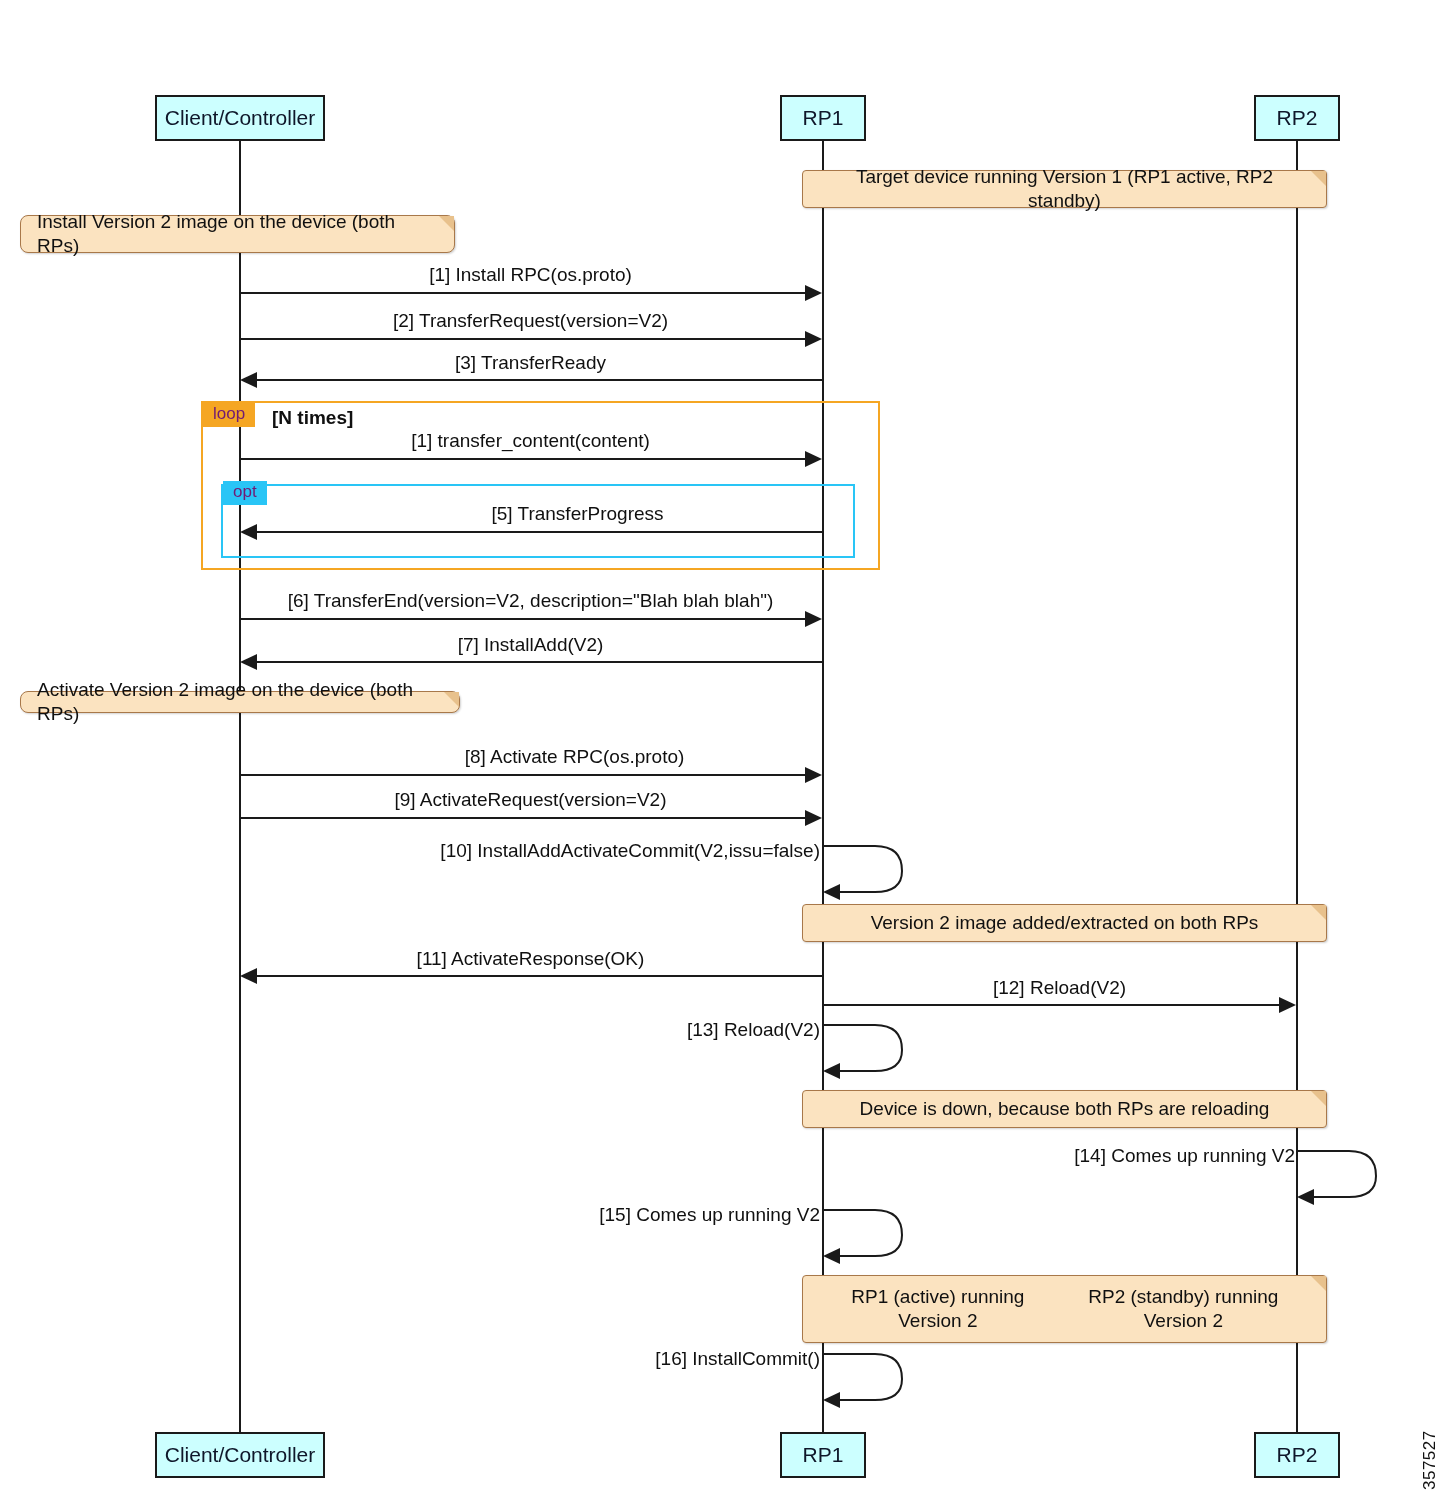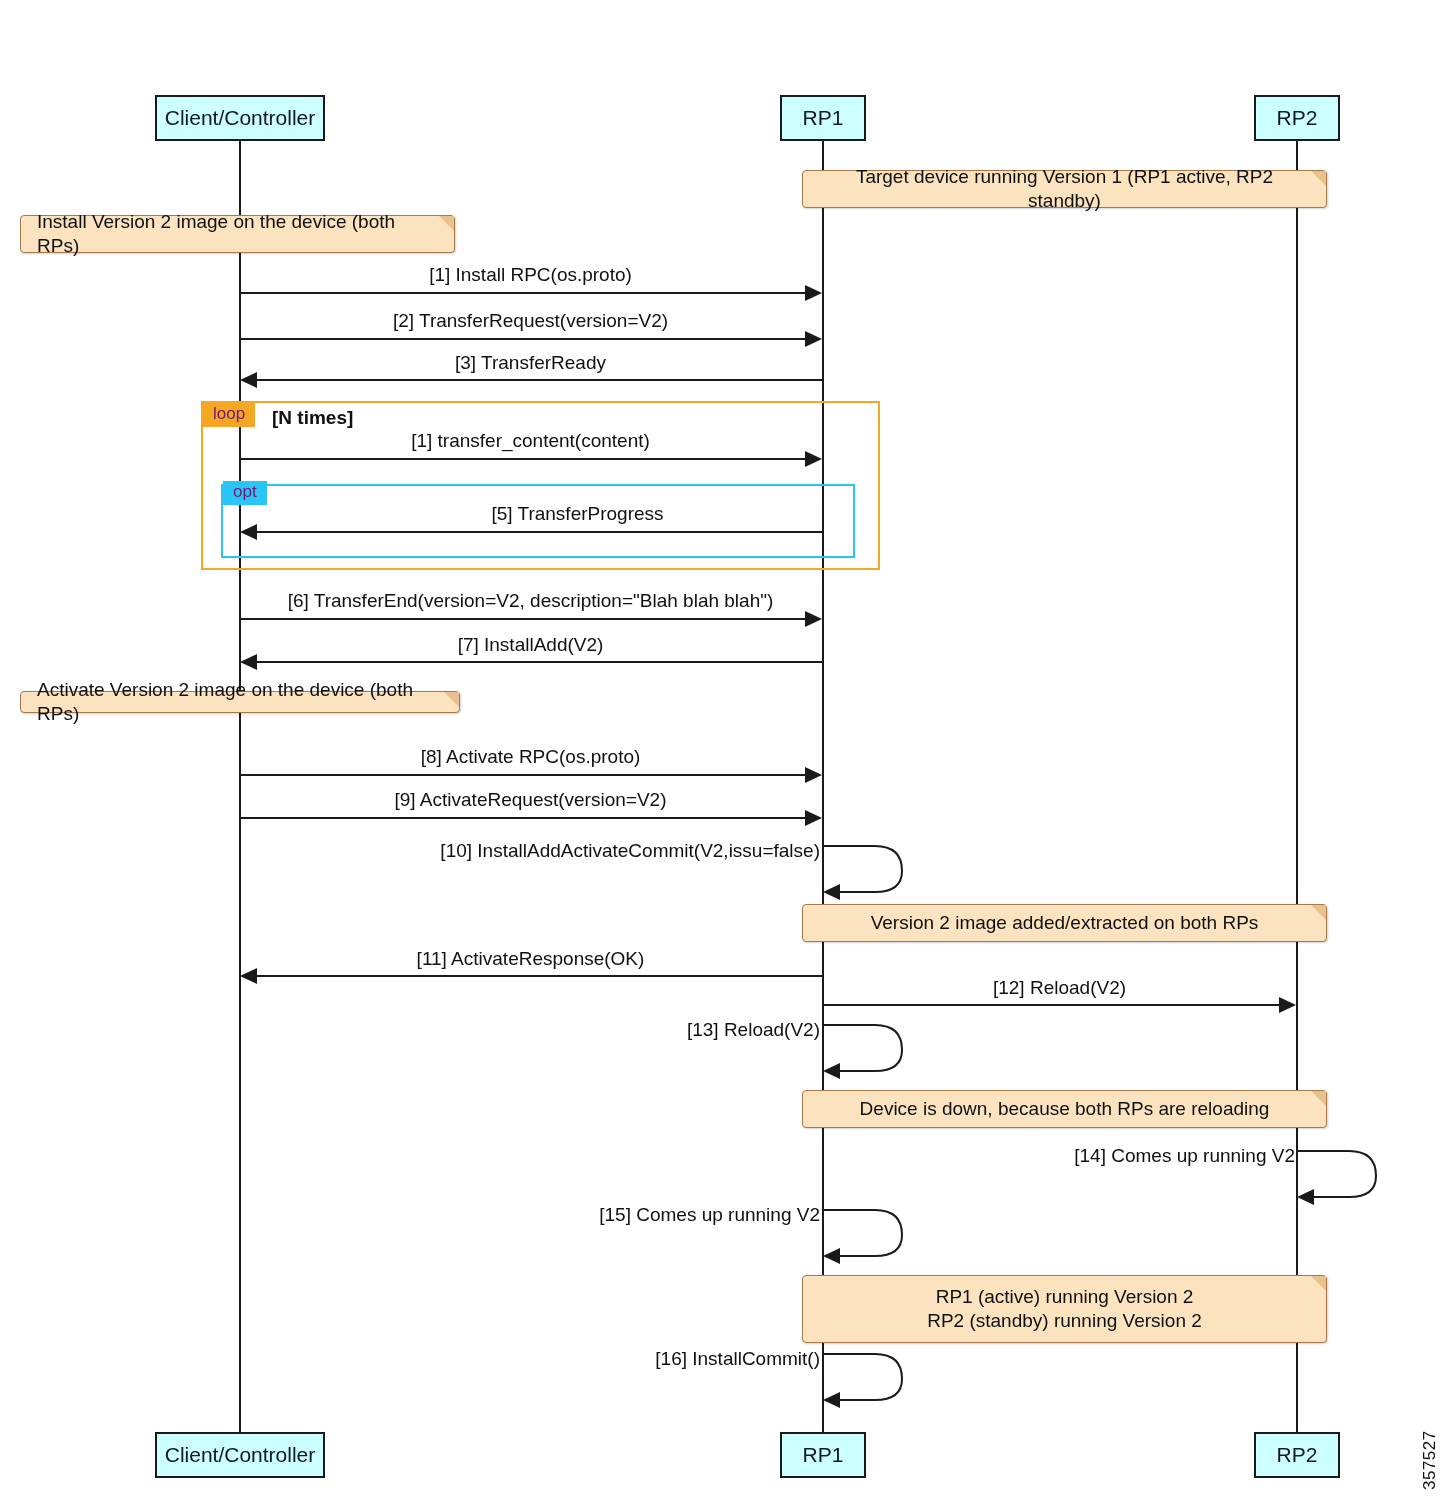--- a/index.html
+++ b/index.html
@@ -44,21 +44,21 @@
     border-radius: 4px;
     display: flex;
     align-items: center;
     font-size: 19px;
     color: #101010;
     padding: 4px 16px;
     line-height: 1.28;
     box-shadow: 1px 1px 2px rgba(0,0,0,0.18);
   }
   .note.center { justify-content: center; text-align: center; }
-  .note.left { justify-content: flex-start; text-align: left; }
+  .note.left { justify-content: flex-start; text-align: left; border-radius: 8px; }
   .note .fold {
     position: absolute;
     top: 0;
     right: 0;
     width: 0; height: 0;
     border-left: 15px solid transparent;
     border-top: 15px solid #E8C18C;
   }
   
   .msg-label {
@@ -197,21 +197,21 @@
 
   <div class="msg-label" style="left:239px; top:634px; width:583px;">[7] InstallAdd(V2)</div>
   <div class="msg-line" style="left:256px; top:661px; width:567px;"></div>
   <div class="arrow-head arrow-left" style="left:240px; top:654px;"></div>
 
   <div class="note left" style="left:20px; top:691px; width:440px; height:22px;">
     <span>Activate Version 2 image on the device (both RPs)</span>
     <span class="fold"></span>
   </div>
 
-  <div class="msg-label" style="left:239px; top:746px; width:583px;">[8] Activate RPC(os.proto)</div>
+  <div class="msg-label" style="left:239px; top:746px; width:583px;padding-left:44px;">[8] Activate RPC(os.proto)</div>
   <div class="msg-line" style="left:240px; top:774px; width:567px;"></div>
   <div class="arrow-head arrow-right" style="left:805px; top:767px;"></div>
 
   <div class="msg-label" style="left:239px; top:789px; width:583px;">[9] ActivateRequest(version=V2)</div>
   <div class="msg-line" style="left:240px; top:817px; width:567px;"></div>
   <div class="arrow-head arrow-right" style="left:805px; top:810px;"></div>
 
   <div class="msg-label" style="left:430px; top:840px; width:390px; text-align:right;">[10] InstallAddActivateCommit(V2,issu=false)</div>
   <svg class="selfloop" style="left:820px; top:840px;" width="100" height="60">
     <path d="M 3 6 L 55 6 Q 82 6 82 31 Q 82 52 55 52 L 20 52" fill="none" stroke="#1a1a1a" stroke-width="2"></path>
@@ -247,21 +247,21 @@
     <path d="M 3 6 L 55 6 Q 82 6 82 31 Q 82 52 55 52 L 20 52" fill="none" stroke="#1a1a1a" stroke-width="2"></path>
     <polygon points="20,44 20,60 3,52" fill="#1a1a1a"></polygon>
   </svg>
 
   <div class="msg-label" style="left:430px; top:1204px; width:390px; text-align:right;">[15] Comes up running V2</div>
   <svg class="selfloop" style="left:820px; top:1204px;" width="100" height="60">
     <path d="M 3 6 L 55 6 Q 82 6 82 31 Q 82 52 55 52 L 20 52" fill="none" stroke="#1a1a1a" stroke-width="2"></path>
     <polygon points="20,44 20,60 3,52" fill="#1a1a1a"></polygon>
   </svg>
 
-  <div class="note center" style="left:802px; top:1275px; width:525px; height:68px; flex-direction:column; justify-content:center;">
+  <div class="note center" style="left:802px; top:1275px; width:525px; height:68px; flex-direction:row; justify-content:center;">
     <span>RP1 (active) running Version 2</span>
     <span>RP2 (standby) running Version 2</span>
     <span class="fold"></span>
   </div>
 
   <div class="msg-label" style="left:430px; top:1348px; width:390px; text-align:right;">[16] InstallCommit()</div>
   <svg class="selfloop" style="left:820px; top:1348px;" width="100" height="60">
     <path d="M 3 6 L 55 6 Q 82 6 82 31 Q 82 52 55 52 L 20 52" fill="none" stroke="#1a1a1a" stroke-width="2"></path>
     <polygon points="20,44 20,60 3,52" fill="#1a1a1a"></polygon>
   </svg>

